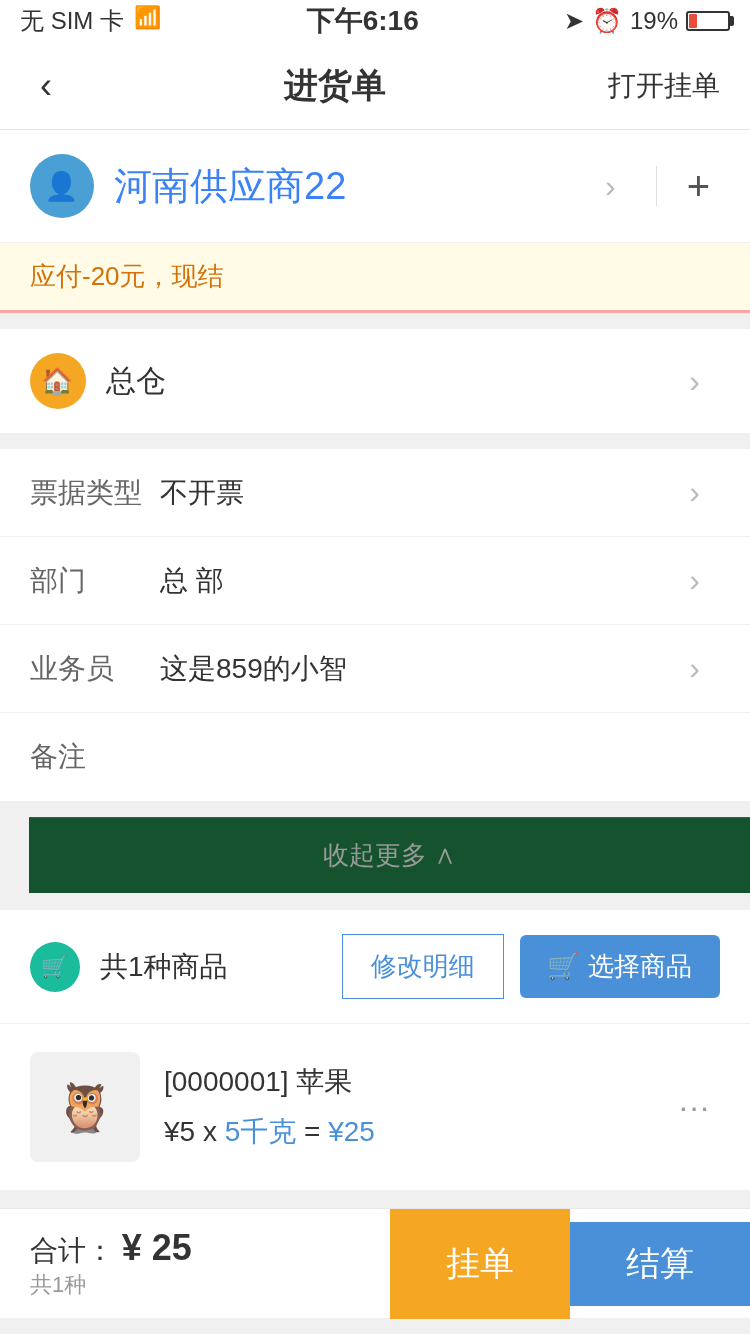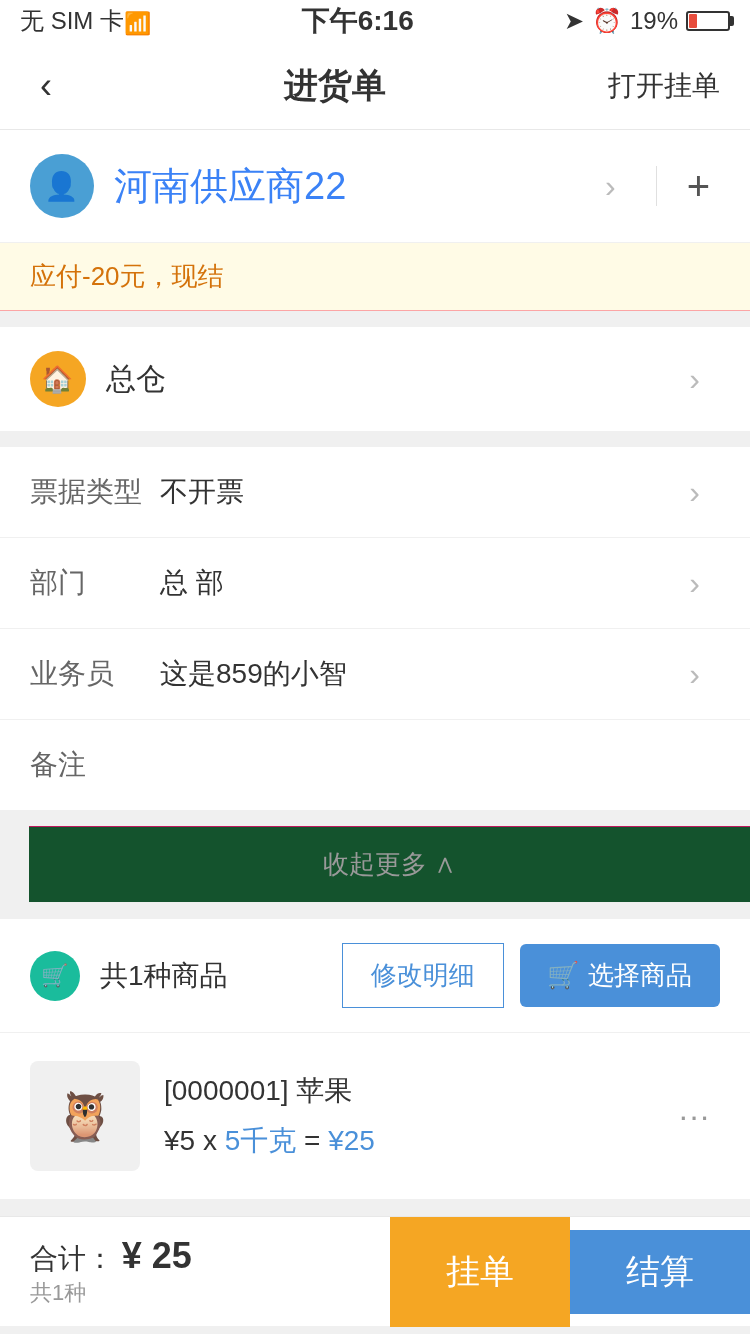--- a/index.html
+++ b/index.html
@@ -17,21 +17,21 @@
     .status-bar {
       height: 42px;
       background: #fff;
       display: flex;
       align-items: center;
       justify-content: space-between;
       padding: 0 20px;
       font-size: 24px;
       color: #333;
     }
-    .status-left { display: flex; align-items: flex-end; }
+    .status-left { display: flex; align-items: flex-start; gap: 10px; }
     .status-center { font-weight: 600; font-size: 28px; }
     .status-right { display: flex; align-items: center; gap: 8px; font-size: 24px; }
     .battery-icon {
       width: 44px; height: 20px; border: 2px solid #333; border-radius: 3px; position: relative; display: inline-block;
     }
     .battery-icon::after {
       content: ''; position: absolute; right: -6px; top: 50%; transform: translateY(-50%);
       width: 4px; height: 10px; background: #333; border-radius: 0 2px 2px 0;
     }
     .battery-fill {
@@ -112,21 +112,21 @@
       background: #e0e0e0;
       margin: 0 20px;
     }
 
     
     .warning-bar {
       background: #fffbe6;
       padding: 16px 30px;
       font-size: 26px;
       color: #d4720a;
-      border-bottom: 1px solid #fca5a5;
+      border-bottom: 3px solid #fca5a5;
     }
 
     
     .warehouse-row {
       background: #fff;
       display: flex;
       align-items: center;
       padding: 24px 30px;
       margin-top: 16px;
     }
@@ -143,21 +143,21 @@
     }
 
     
     .form-section {
       background: #fff;
       margin-top: 16px;
     }
     .form-row {
       display: flex;
       align-items: center;
-      padding: 26px 30px;
+      padding: 15px 30px;
       border-bottom: 1px solid #f0f0f0;
       min-height: 88px;
     }
     .form-row:last-child {
       border-bottom: none;
     }
     .form-label {
       width: 130px;
       font-size: 28px;
       color: #666;
@@ -261,21 +261,21 @@
     .product-more {
       color: #999;
       font-size: 32px;
       padding: 10px;
       cursor: pointer;
     }
 
     
     .bottom-bar {
       position: fixed;
-      bottom: 8px;
+      bottom: 16px;
       width: 750px;
       height: 110px;
       display: flex;
       align-items: center;
       background: #fff;
       border-top: 1px solid #e8e8e8;
       z-index: 100;
     }
     .bottom-total {
       flex: 1;

